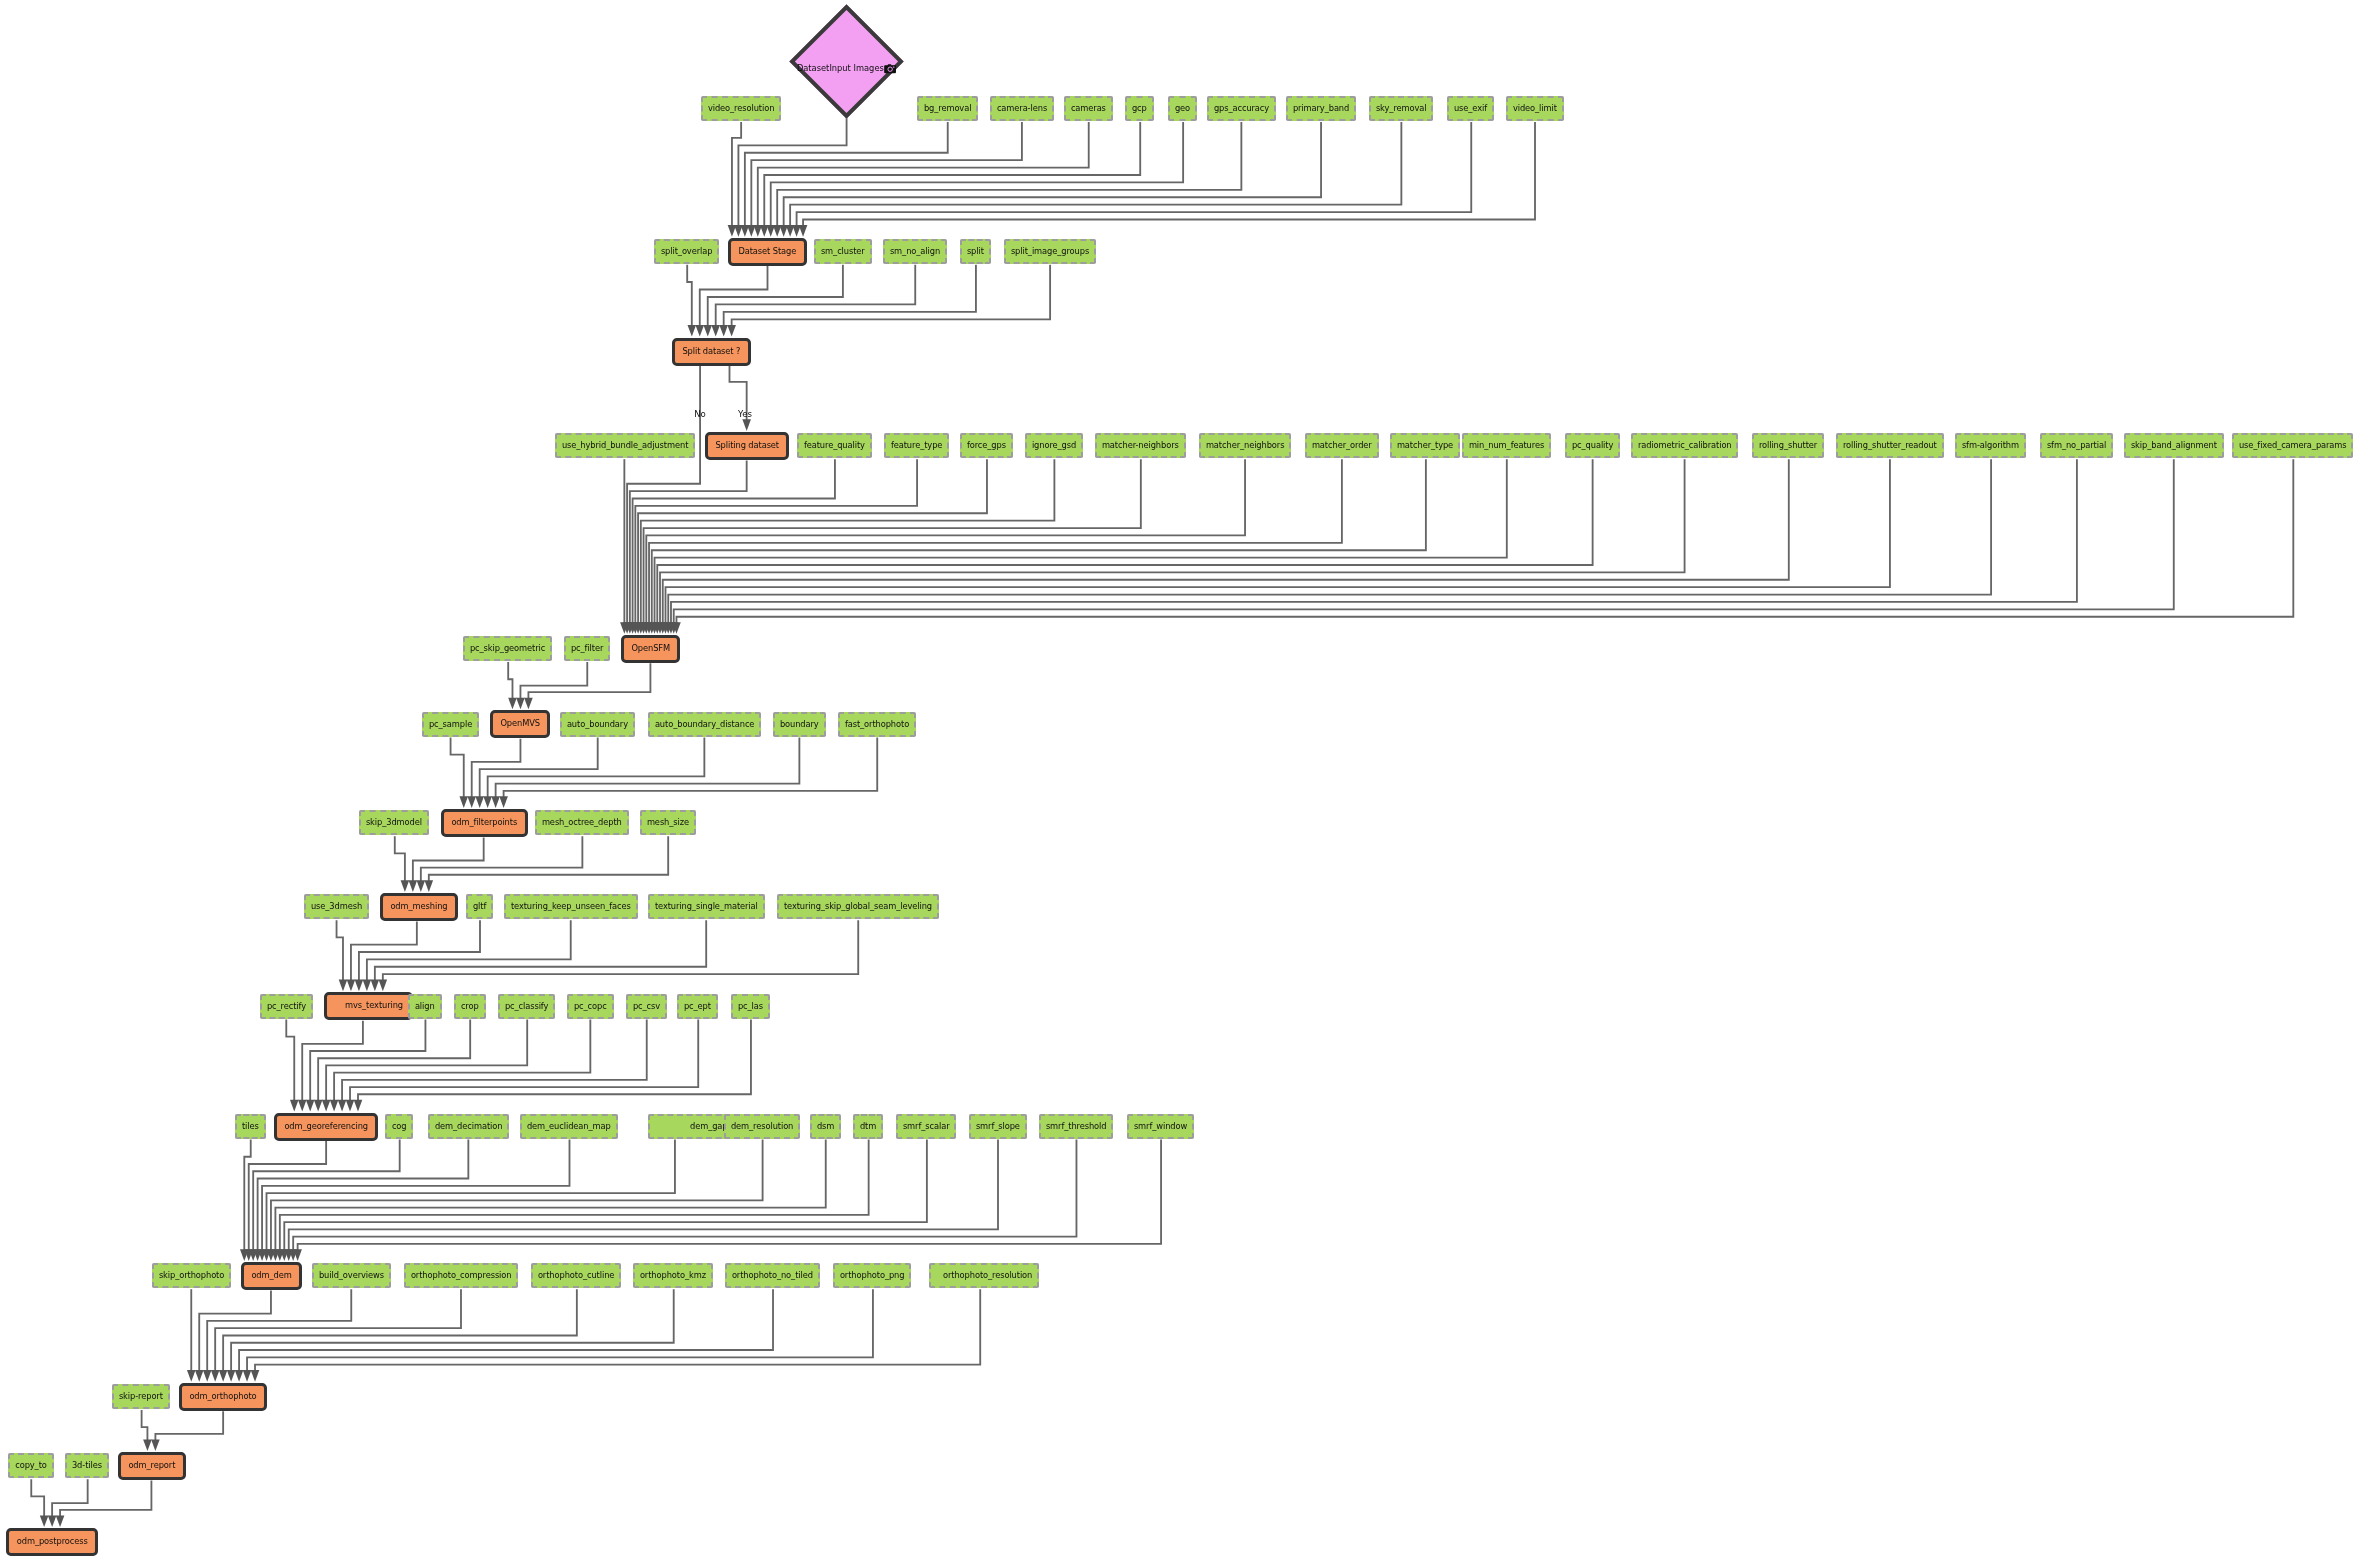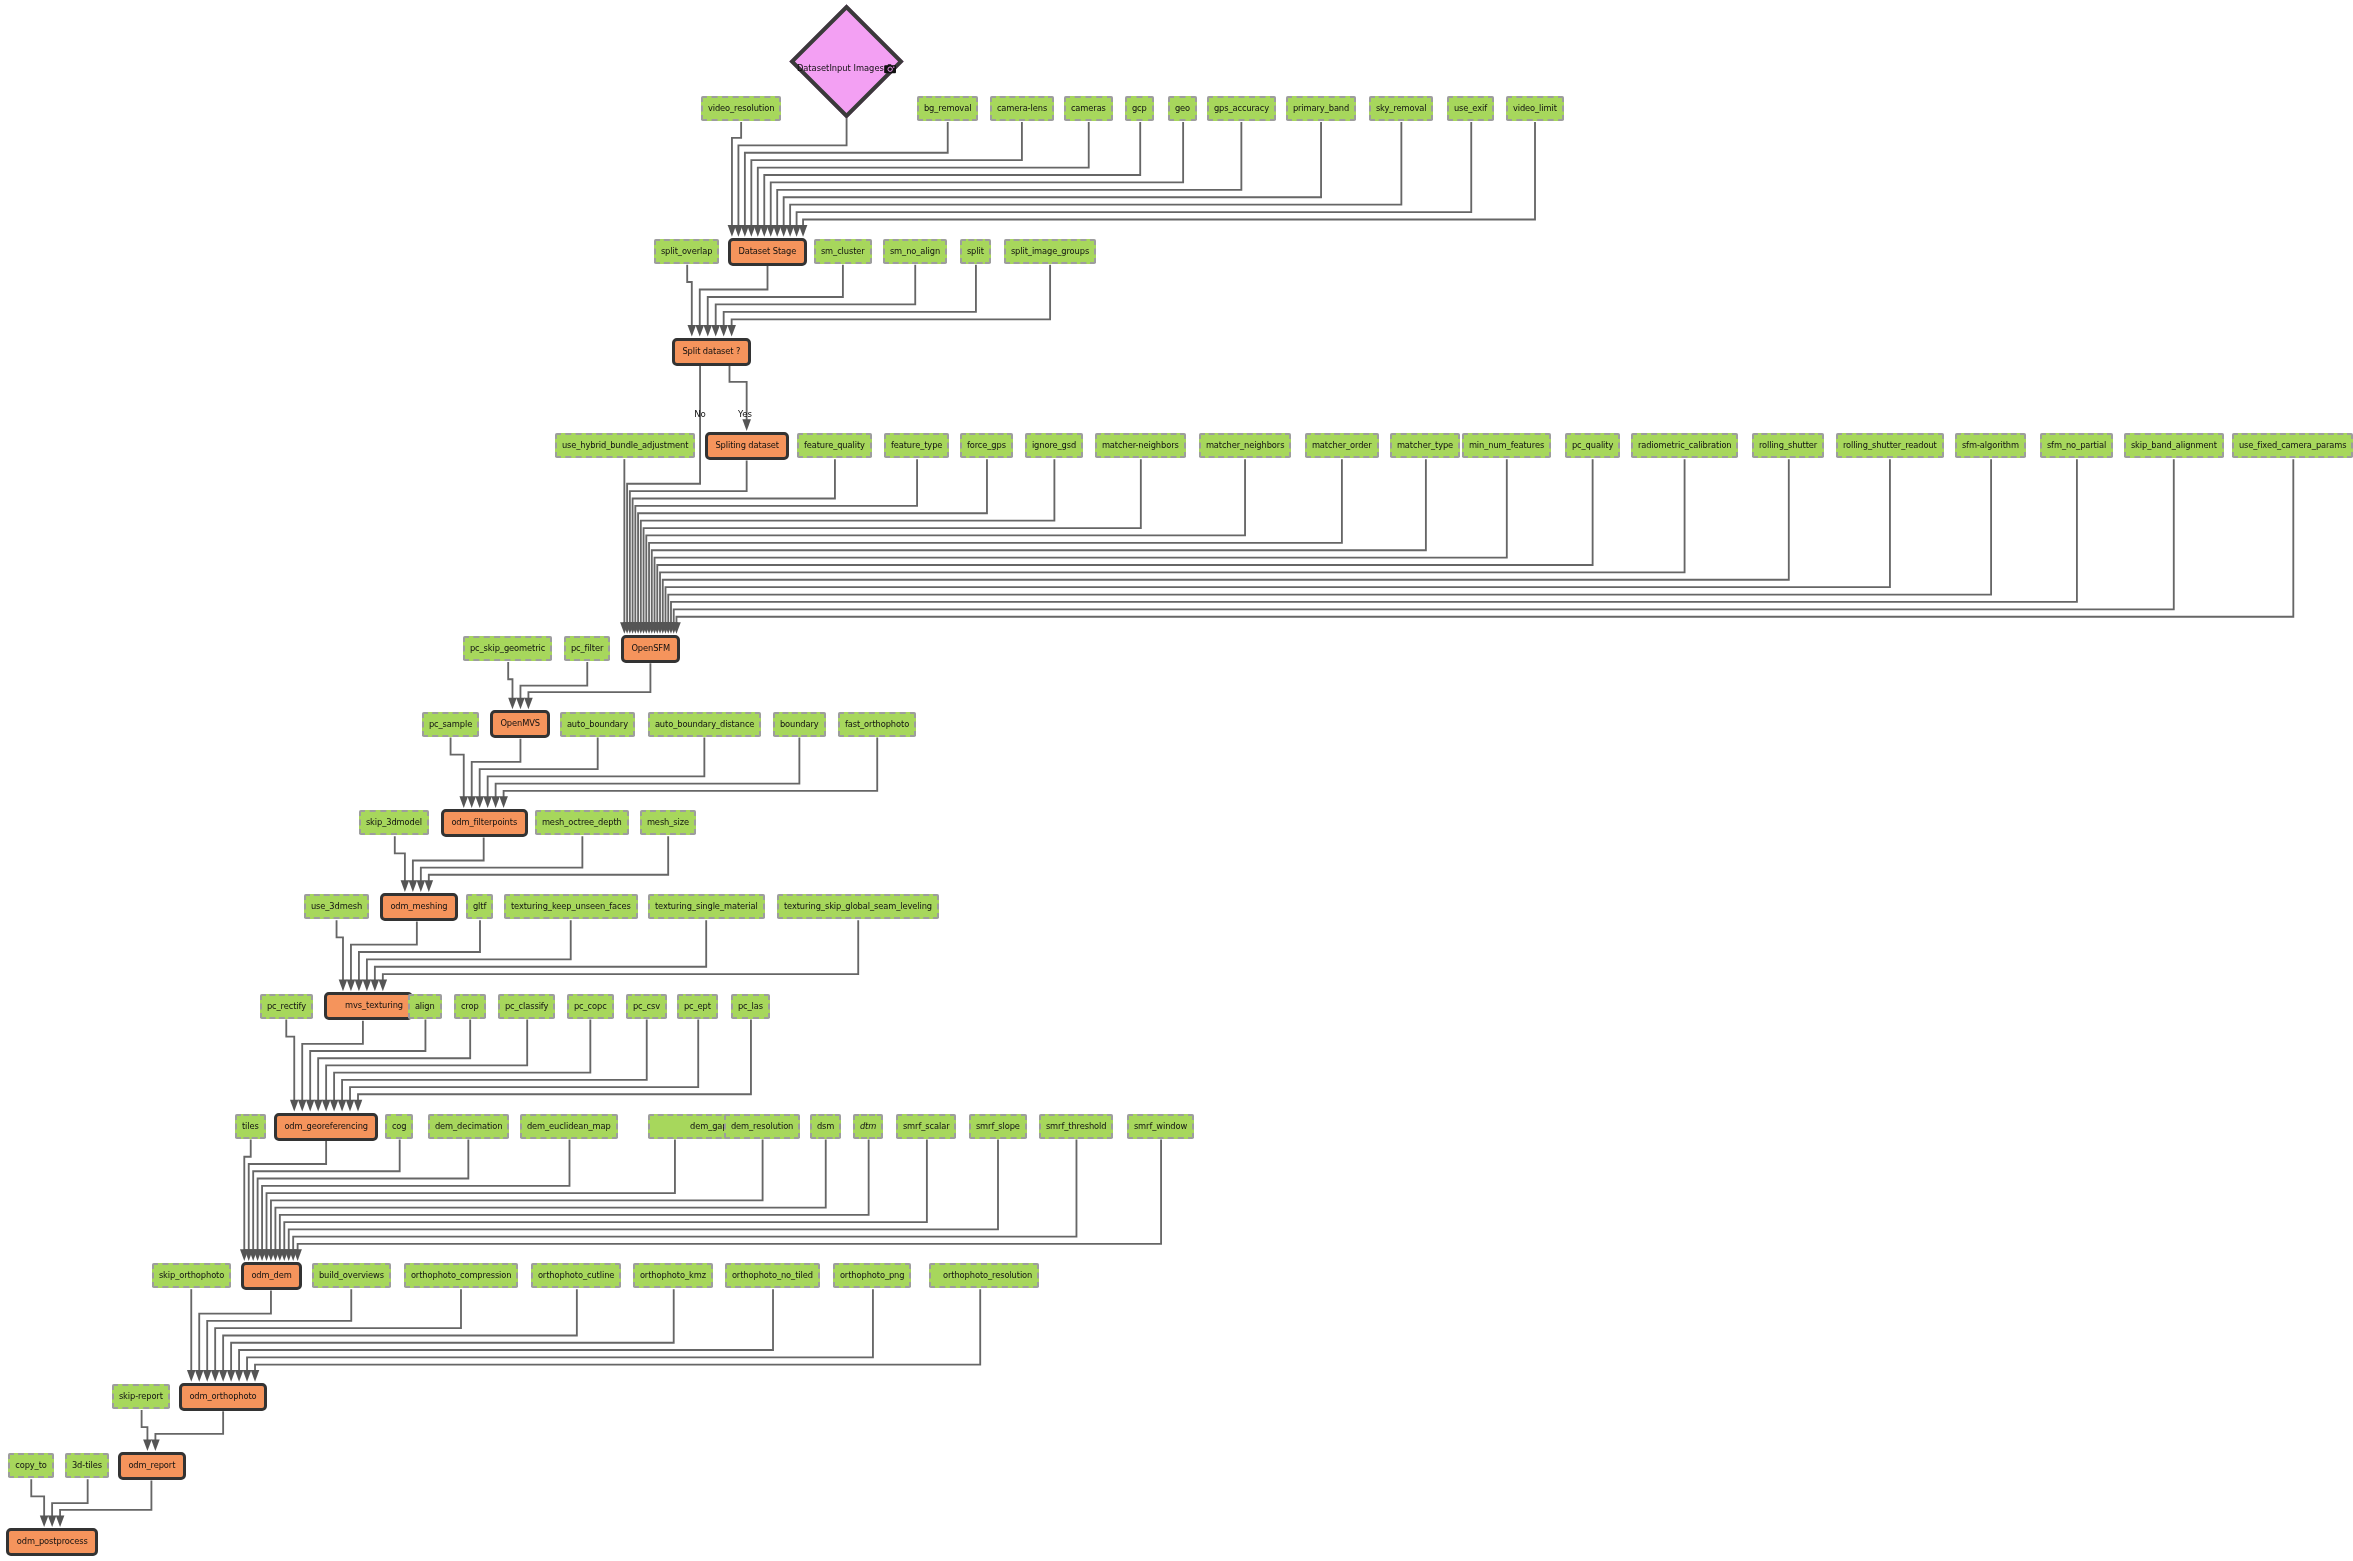--- a/index.html
+++ b/index.html
@@ -320,21 +320,21 @@
     <div class="node param" style="left: 677px; top: 994px;">pc_ept</div>
     <div class="node param" style="left: 731px; top: 994px;">pc_las</div>
     <div class="node stage" style="left: 274px; top: 1113px;">odm_georeferencing</div>
     <div class="node param" style="left: 235px; top: 1114px;">tiles</div>
     <div class="node param" style="left: 385px; top: 1114px;">cog</div>
     <div class="node param" style="left: 428px; top: 1114px;">dem_decimation</div>
     <div class="node param" style="left: 520px; top: 1114px;">dem_euclidean_map</div>
     <div class="node param" style="left: 648px; top: 1114px; padding-left: 40px;">dem_gapfill_steps</div>
     <div class="node param" style="left: 724px; top: 1114px;">dem_resolution</div>
     <div class="node param" style="left: 810px; top: 1114px;">dsm</div>
-    <div class="node param" style="left: 853px; top: 1114px; font-style: italic;">dtm</div>
+    <div class="node param" style="left: 853px; top: 1114px;">dtm</div>
     <div class="node param" style="left: 896px; top: 1114px;">smrf_scalar</div>
     <div class="node param" style="left: 969px; top: 1114px;">smrf_slope</div>
     <div class="node param" style="left: 1039px; top: 1114px;">smrf_threshold</div>
     <div class="node param" style="left: 1127px; top: 1114px;">smrf_window</div>
     <div class="node stage" style="left: 241px; top: 1262px;">odm_dem</div>
     <div class="node param" style="left: 152px; top: 1263px;">skip_orthophoto</div>
     <div class="node param" style="left: 312px; top: 1263px;">build_overviews</div>
     <div class="node param" style="left: 404px; top: 1263px;">orthophoto_compression</div>
     <div class="node param" style="left: 531px; top: 1263px;">orthophoto_cutline</div>
     <div class="node param" style="left: 633px; top: 1263px;">orthophoto_kmz</div>

